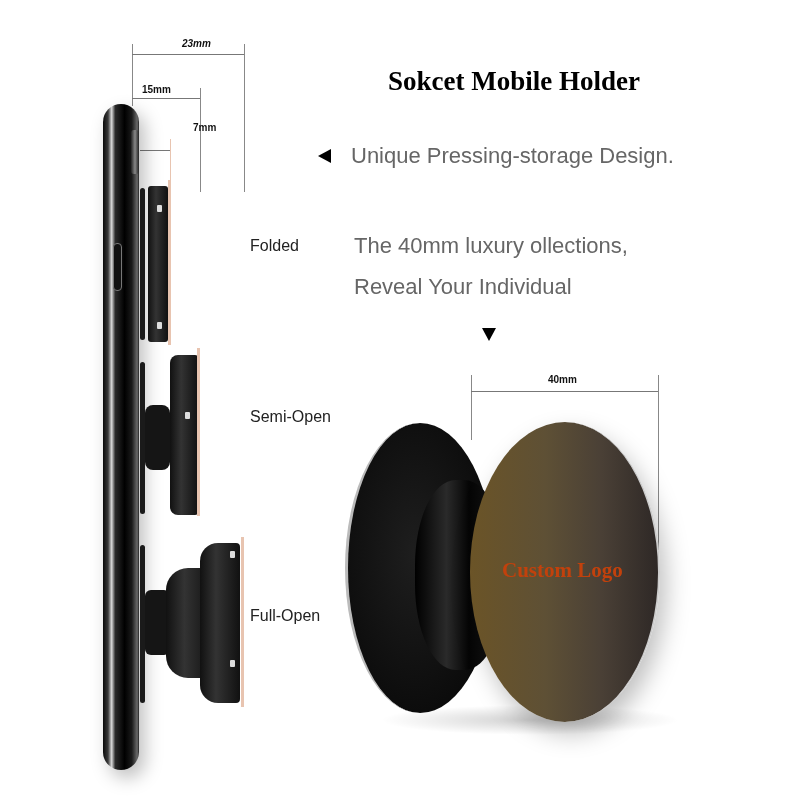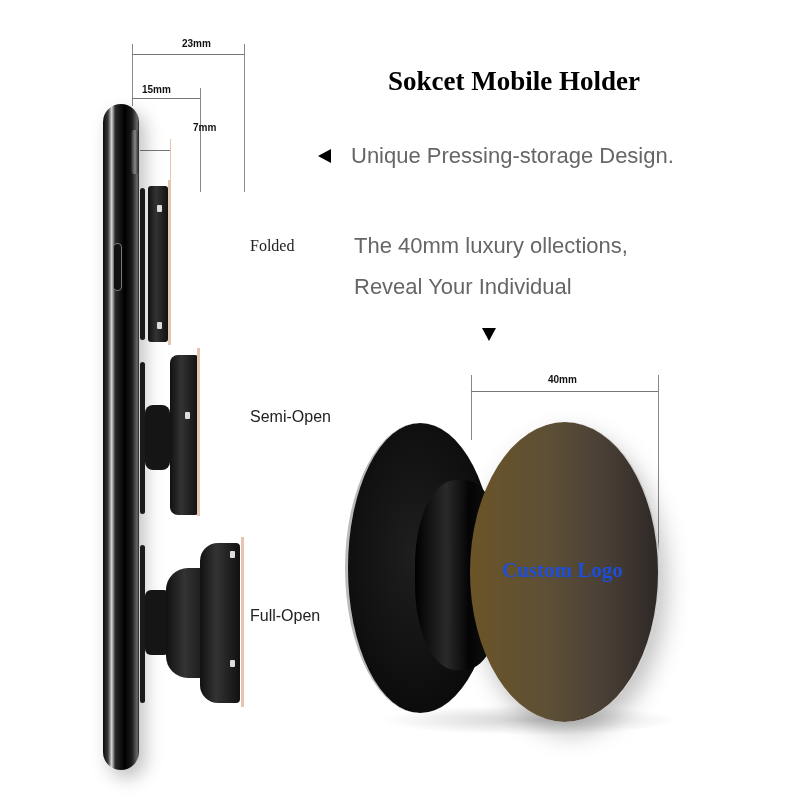--- a/index.html
+++ b/index.html
@@ -69,37 +69,37 @@
     .big-front {
       left: 470px; top: 422px; width: 190px; height: 300px;
       border-radius: 50%;
       background: linear-gradient(90deg, #6b5427 0%, #5e5035 40%, #4a4036 70%, #2e2826 100%);
       box-shadow: 6px 12px 24px rgba(0,0,0,0.25);
       border-right: 2px solid #ccc;
     }
     .custom-logo {
       left: 502px; top: 558px;
       font-family: "Liberation Serif", serif; font-weight: bold;
-      font-size: 21px; color: #1d4ed8; white-space: nowrap;
+      font-size: 21px; color: #c2410c; white-space: nowrap;
     }
     .big-shadow {
       left: 380px; top: 705px; width: 300px; height: 30px;
       border-radius: 50%;
       background: radial-gradient(ellipse at center, rgba(0,0,0,0.18), rgba(0,0,0,0) 70%);
     }
   </style>
 </head>
 <body>
 
 <div class="abs title">Sokcet Mobile Holder</div>
 
 <div class="abs vline" style="left:132px; top:44px; height:62px;"></div>
 <div class="abs hline" style="left:132px; top:54px; width:112px;"></div>
 <div class="abs vline" style="left:244px; top:44px; height:148px;"></div>
-<div class="abs dim-text" style="left:182px; top:38px;">23mm</div>
+<div class="abs dim-text" style="left:182px; top:38px;font-style:italic;">23mm</div>
 
 <div class="abs hline" style="left:132px; top:98px; width:68px;"></div>
 <div class="abs vline" style="left:200px; top:88px; height:104px;"></div>
 <div class="abs dim-text" style="left:142px; top:84px;">15mm</div>
 
 <div class="abs hline" style="left:140px; top:150px; width:30px;"></div>
 <div class="abs vline" style="left:170px; top:139px; height:200px; background:#e8c4b0;"></div>
 <div class="abs dim-text" style="left:145px; top:122px;margin-left:48px;">7mm</div>
 
 <div class="abs phone"></div>
@@ -119,21 +119,21 @@
 <div class="abs rose-edge" style="left:197px; top:348px; width:3px; height:168px;"></div>
 
 <div class="abs base-plate" style="left:140px; top:545px; width:5px; height:158px;"></div>
 <div class="abs" style="left:145px; top:590px; width:25px; height:65px; background:#151515; border-radius:6px;"></div>
 <div class="abs black-body" style="left:166px; top:568px; width:46px; height:110px; border-radius:22px 8px 8px 22px;"></div>
 <div class="abs black-body" style="left:200px; top:543px; width:40px; height:160px; border-radius:18px 4px 4px 18px;"></div>
 <div class="abs hole" style="left:230px; top:551px;"></div>
 <div class="abs hole" style="left:230px; top:660px;"></div>
 <div class="abs rose-edge" style="left:241px; top:537px; width:3px; height:170px;"></div>
 
-<div class="abs label-text" style="left:250px; top:237px;font-family:Liberation Serif, serif;">Folded</div>
+<div class="abs label-text" style="left:250px; top:237px;">Folded</div>
 <div class="abs label-text" style="left:250px; top:408px;">Semi-Open</div>
 <div class="abs label-text" style="left:250px; top:607px;">Full-Open</div>
 
 <div class="abs arrow-left" style="left:318px; top:149px;"></div>
 <div class="abs gray-text" style="left:351px; top:143px;">Unique Pressing-storage Design.</div>
 
 <div class="abs gray-text" style="left:354px; top:233px;">The 40mm luxury ollections,</div>
 <div class="abs gray-text" style="left:354px; top:274px;">Reveal Your Individual</div>
 
 <div class="abs arrow-down" style="left:482px; top:328px;"></div>

